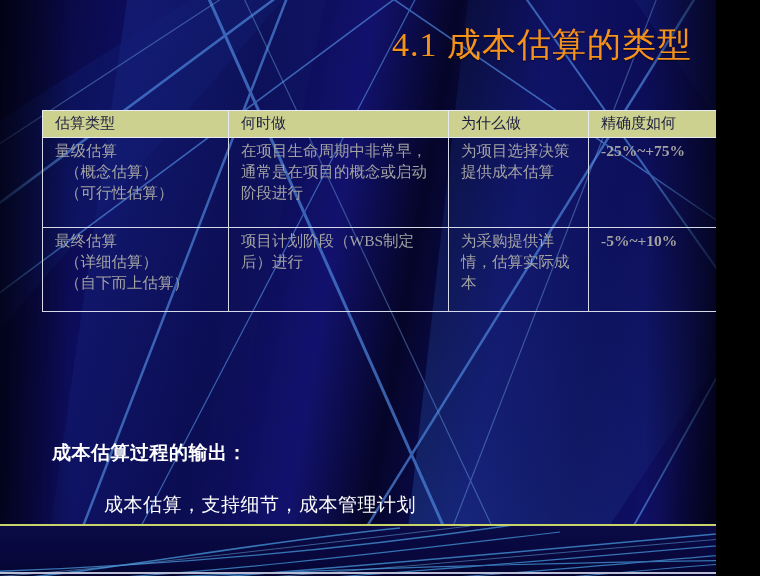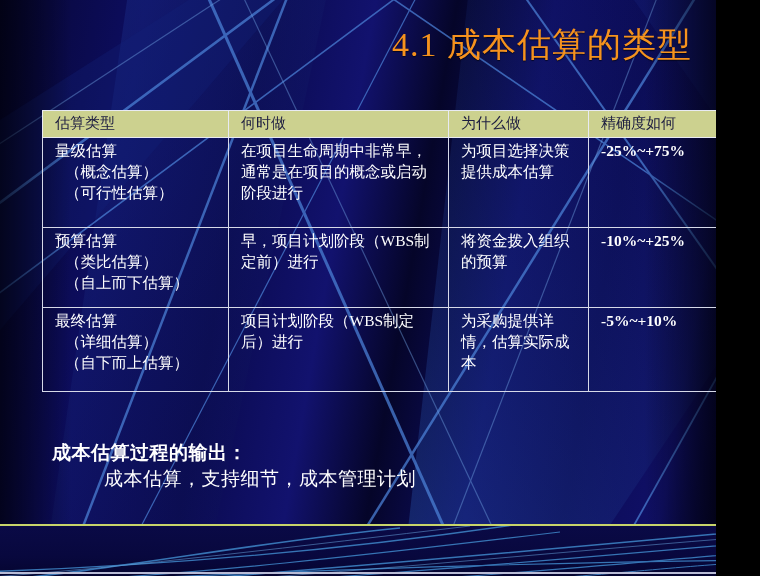--- a/index.html
+++ b/index.html
@@ -91,21 +91,21 @@
     background: #ccd18f;
     color: #1c1c40;
     font-size: 15px;
     font-weight: 400;
     text-align: left;
     height: 27px;
     padding-top: 3px;
     border-color: #e8eaf2;
   }
   table.est td {
-    color: #ffffff;
+    color: #a3a3a3;
     font-size: 15.5px;
     line-height: 1.35;
     background: transparent;
   }
   .col-type   { width: 186px; }
   .col-when   { width: 220px; }
   .col-why    { width: 140px; }
   .col-acc    { width: 135px; }
 
   .cell-lines > div { white-space: nowrap; }
@@ -127,21 +127,21 @@
     top: 440px;
     color: #ffffff;
   }
   .notes-heading {
     font-size: 19px;
     font-weight: bold;
     font-family: "Liberation Serif", "DejaVu Serif", serif;
     letter-spacing: .5px;
   }
   .notes-body {
-    margin-top: 0;
+    margin-top: 26px;
     margin-left: 52px;
     font-size: 19px;
     font-weight: 400;
     font-family: "Liberation Serif", "DejaVu Serif", serif;
     letter-spacing: .5px;
   }
 </style>
 </head>
 <body>
 
@@ -212,32 +212,20 @@
             <div class="cell-lines">
               <div>量级估算</div>
               <div class="cell-indent">（概念估算）</div>
               <div class="cell-indent">（可行性估算）</div>
             </div>
           </td>
           <td class="cell-wrap">在项目生命周期中非常早，通常是在项目的概念或启动阶段进行</td>
           <td class="cell-wrap">为项目选择决策提供成本估算</td>
           <td class="acc">-25%~+75%</td>
         </tr>
-        <tr style="height:80px">
-          <td>
-            <div class="cell-lines">
-              <div>预算估算</div>
-              <div class="cell-indent">（类比估算）</div>
-              <div class="cell-indent">（自上而下估算）</div>
-            </div>
-          </td>
-          <td class="cell-wrap">早，项目计划阶段（WBS制定前）进行</td>
-          <td class="cell-wrap">将资金拨入组织的预算</td>
-          <td class="acc">-10%~+25%</td>
-        </tr>
         <tr style="height:84px">
           <td>
             <div class="cell-lines">
               <div>最终估算</div>
               <div class="cell-indent">（详细估算）</div>
               <div class="cell-indent">（自下而上估算）</div>
             </div>
           </td>
           <td class="cell-wrap">项目计划阶段（WBS制定后）进行</td>
           <td class="cell-wrap">为采购提供详情，估算实际成本</td>

